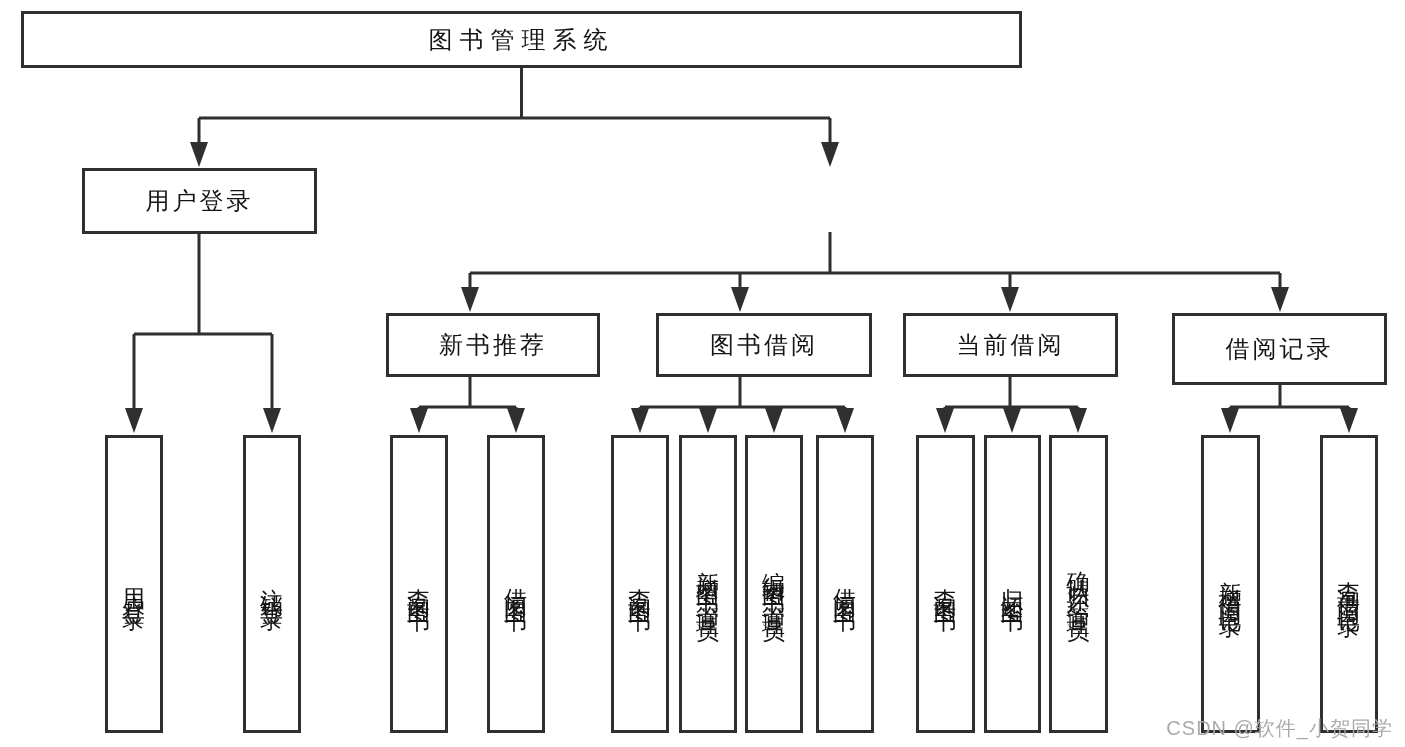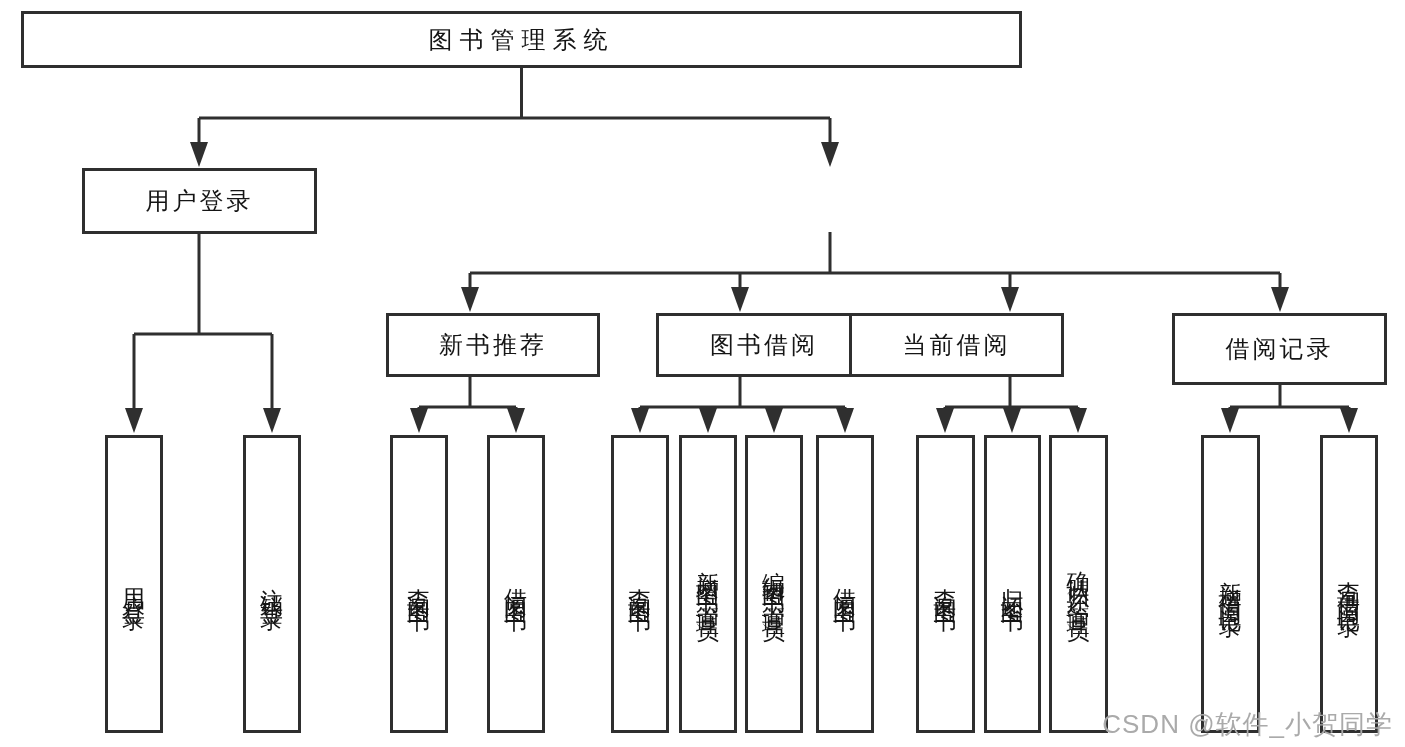--- a/index.html
+++ b/index.html
@@ -50,21 +50,21 @@
     position: absolute;
     left: 0; top: 0;
     width: 1405px; height: 747px;
     z-index: 1;
     pointer-events: none;
   }
   .watermark {
     position: absolute;
     right: 12px;
     bottom: 5px;
-    font-size: 26px;
+    font-size: 20px;
     letter-spacing: 1px;
     color: #aaaaaa;
     z-index: 5;
     white-space: nowrap;
   }
 </style>
 </head>
 <body>
 
 <div class="stage">
@@ -116,21 +116,21 @@
       <line x1="1349" y1="407" x2="1349" y2="419" stroke="#2f2f2f" stroke-width="3"></line>
       <polygon points="1340,408 1358,408 1349,433" fill="#2f2f2f"></polygon>
     </svg>
 
   <div class="box root-box" style="left:21px; top:11px; width:1001px; height:57px;">图书管理系统</div>
 
   <div class="box" style="left:82px; top:168px; width:235px; height:66px;">用户登录</div>
 
   <div class="box" style="left:363px; top:313px; width:214px; height:64px;margin-left:23px;">新书推荐</div>
   <div class="box" style="left:632px; top:313px; width:216px; height:64px;margin-left:24px;">图书借阅</div>
-  <div class="box" style="left:849px; top:313px; width:215px; height:64px;">当前借阅</div>
+  <div class="box" style="left:903px; top:313px; width:215px; height:64px;">当前借阅</div>
   <div class="box" style="left:1172px; top:313px; width:215px; height:72px;">借阅记录</div>
 
   <div class="leaf" style="left:105px;">
     <span>用户登录</span>
   </div>
   <div class="leaf" style="left:243px;">
     <span>注销登录</span>
   </div>
 
   <div class="leaf" style="left:390px;">

